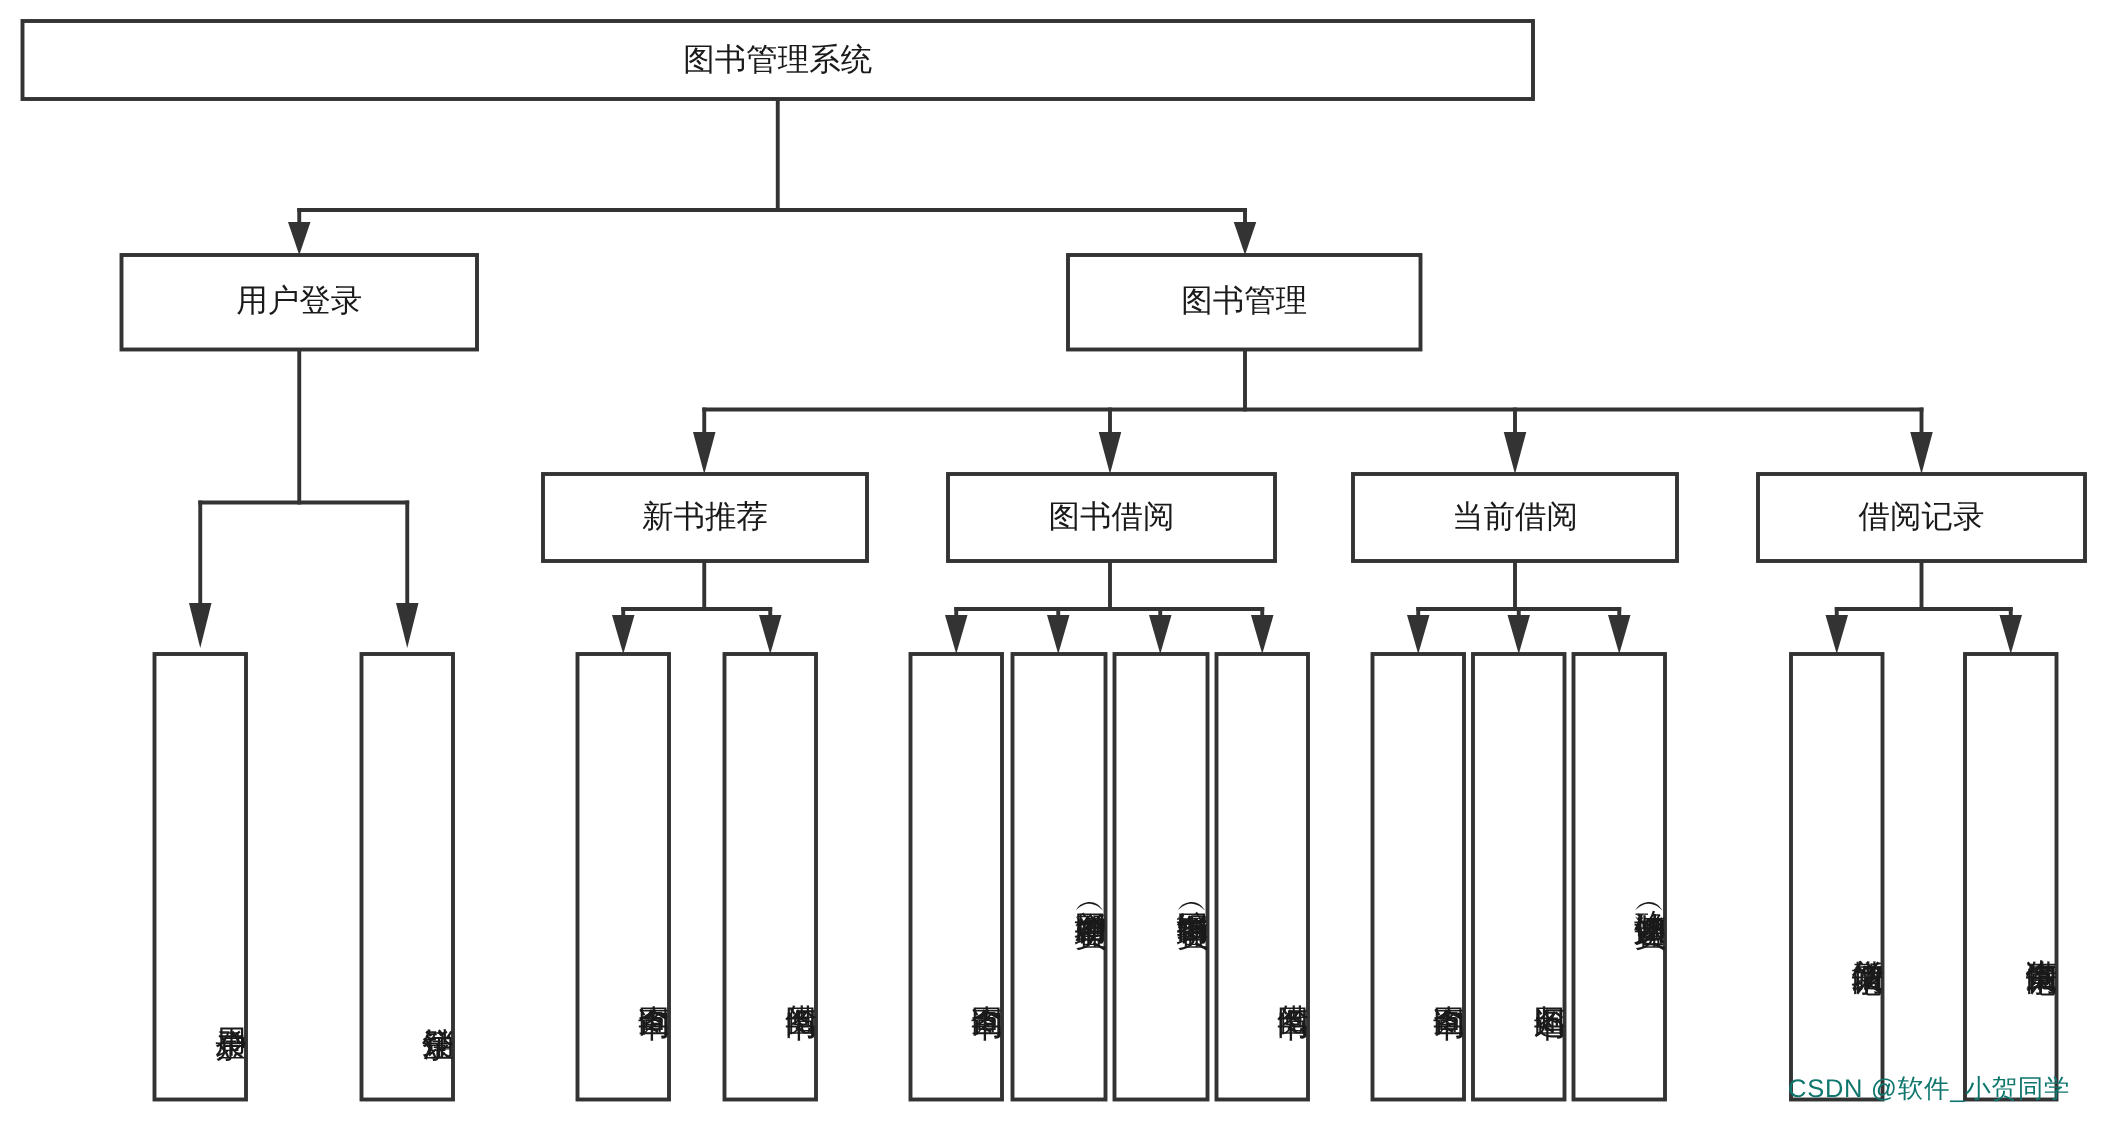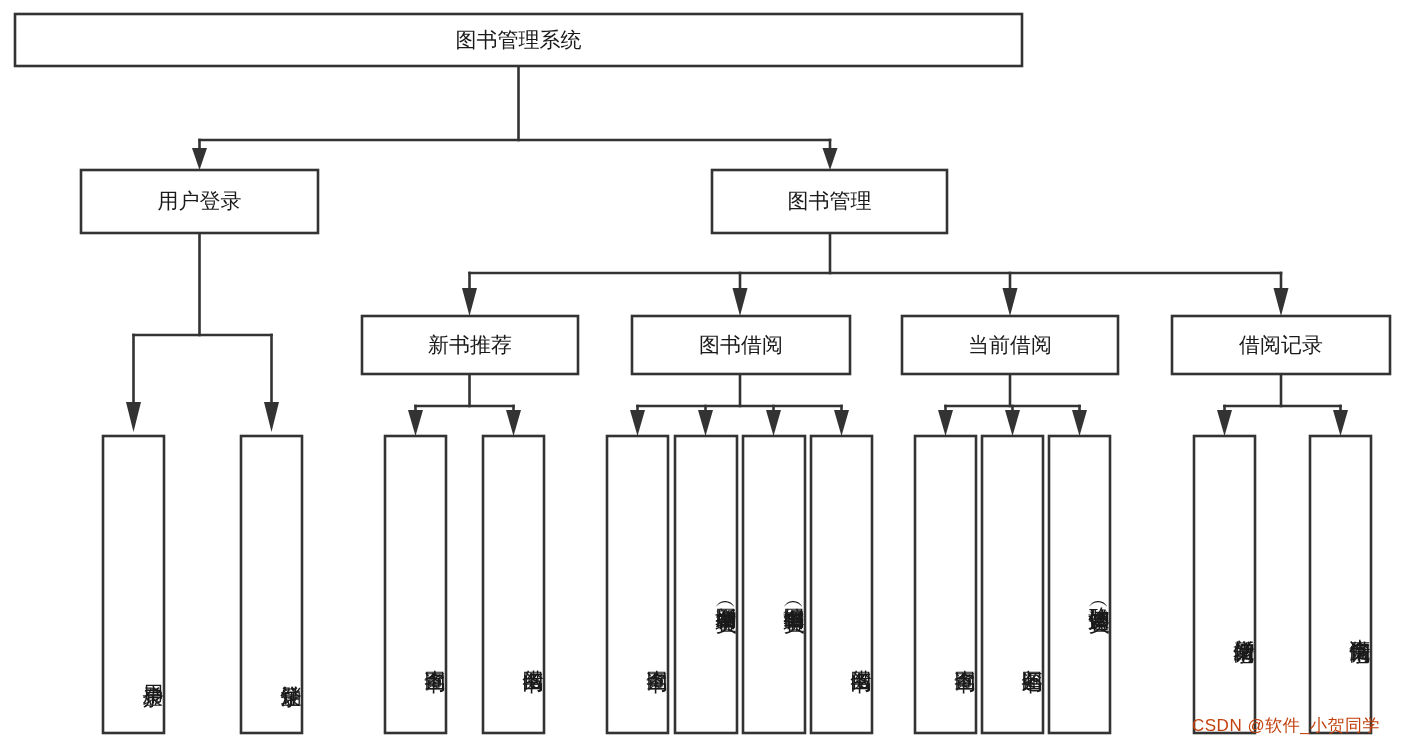--- a/index.html
+++ b/index.html
@@ -61,21 +61,21 @@
     display: flex;
     align-items: flex-start;
     justify-content: center;
     white-space: nowrap;
     pointer-events: none;
   }
   .watermark {
     position: absolute;
     font-family: "Liberation Sans", "DejaVu Sans", sans-serif;
     font-size: 17px;
-    color: #c2410c;
+    color: #0f766e;
     white-space: nowrap;
     letter-spacing: 0.5px;
   }
 </style>
 </head>
 <body>
 
 <div id="diagram-root">
 
   <svg id="flow" viewBox="0 0 1405 747">

